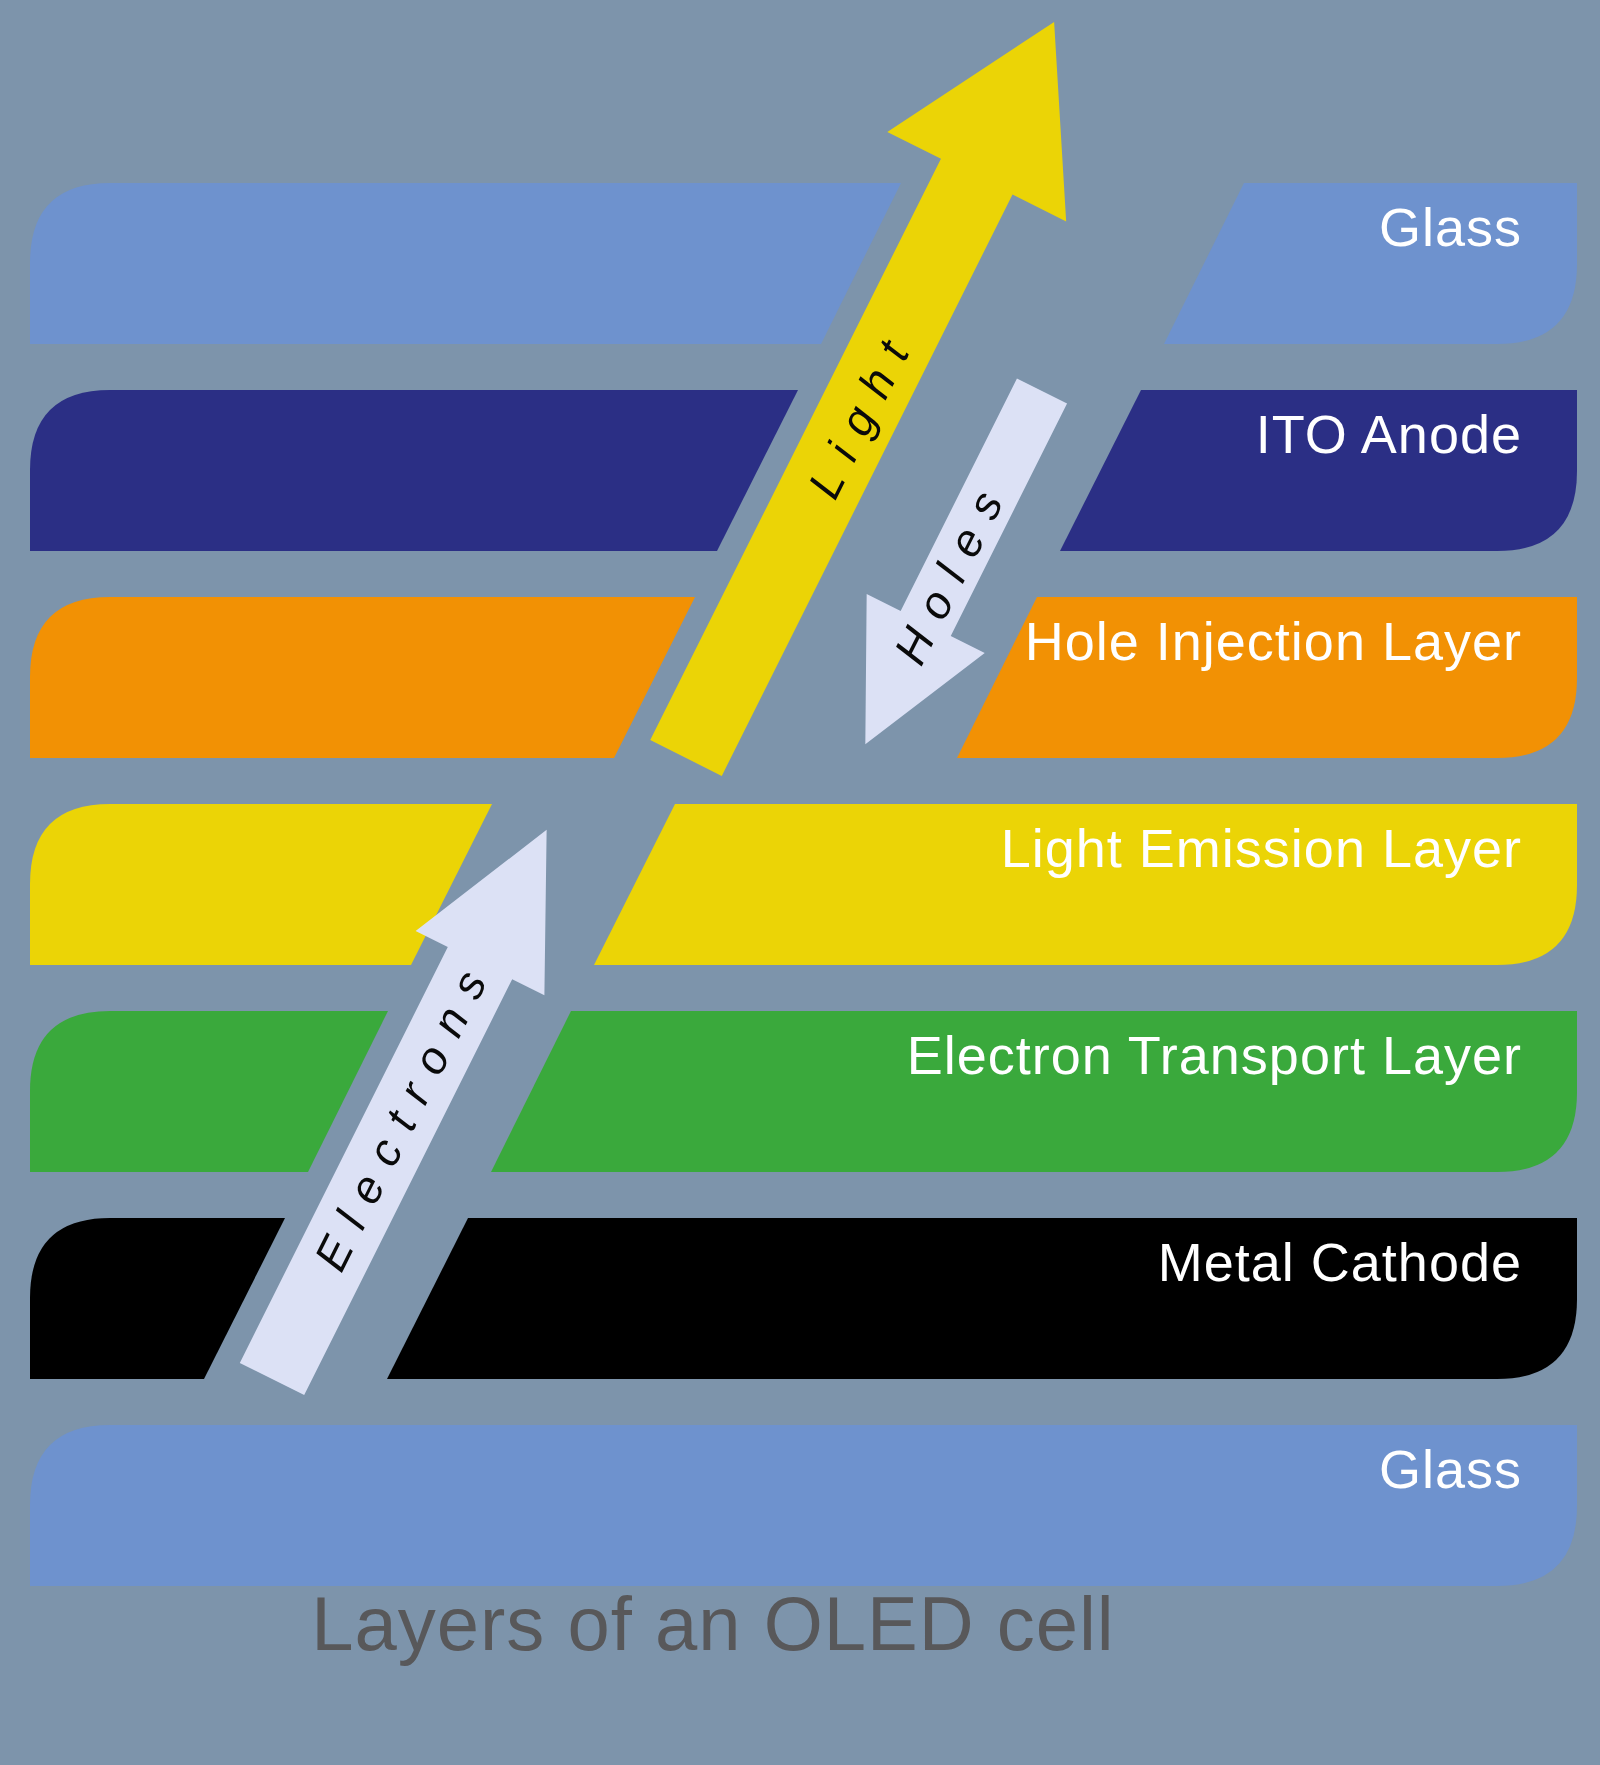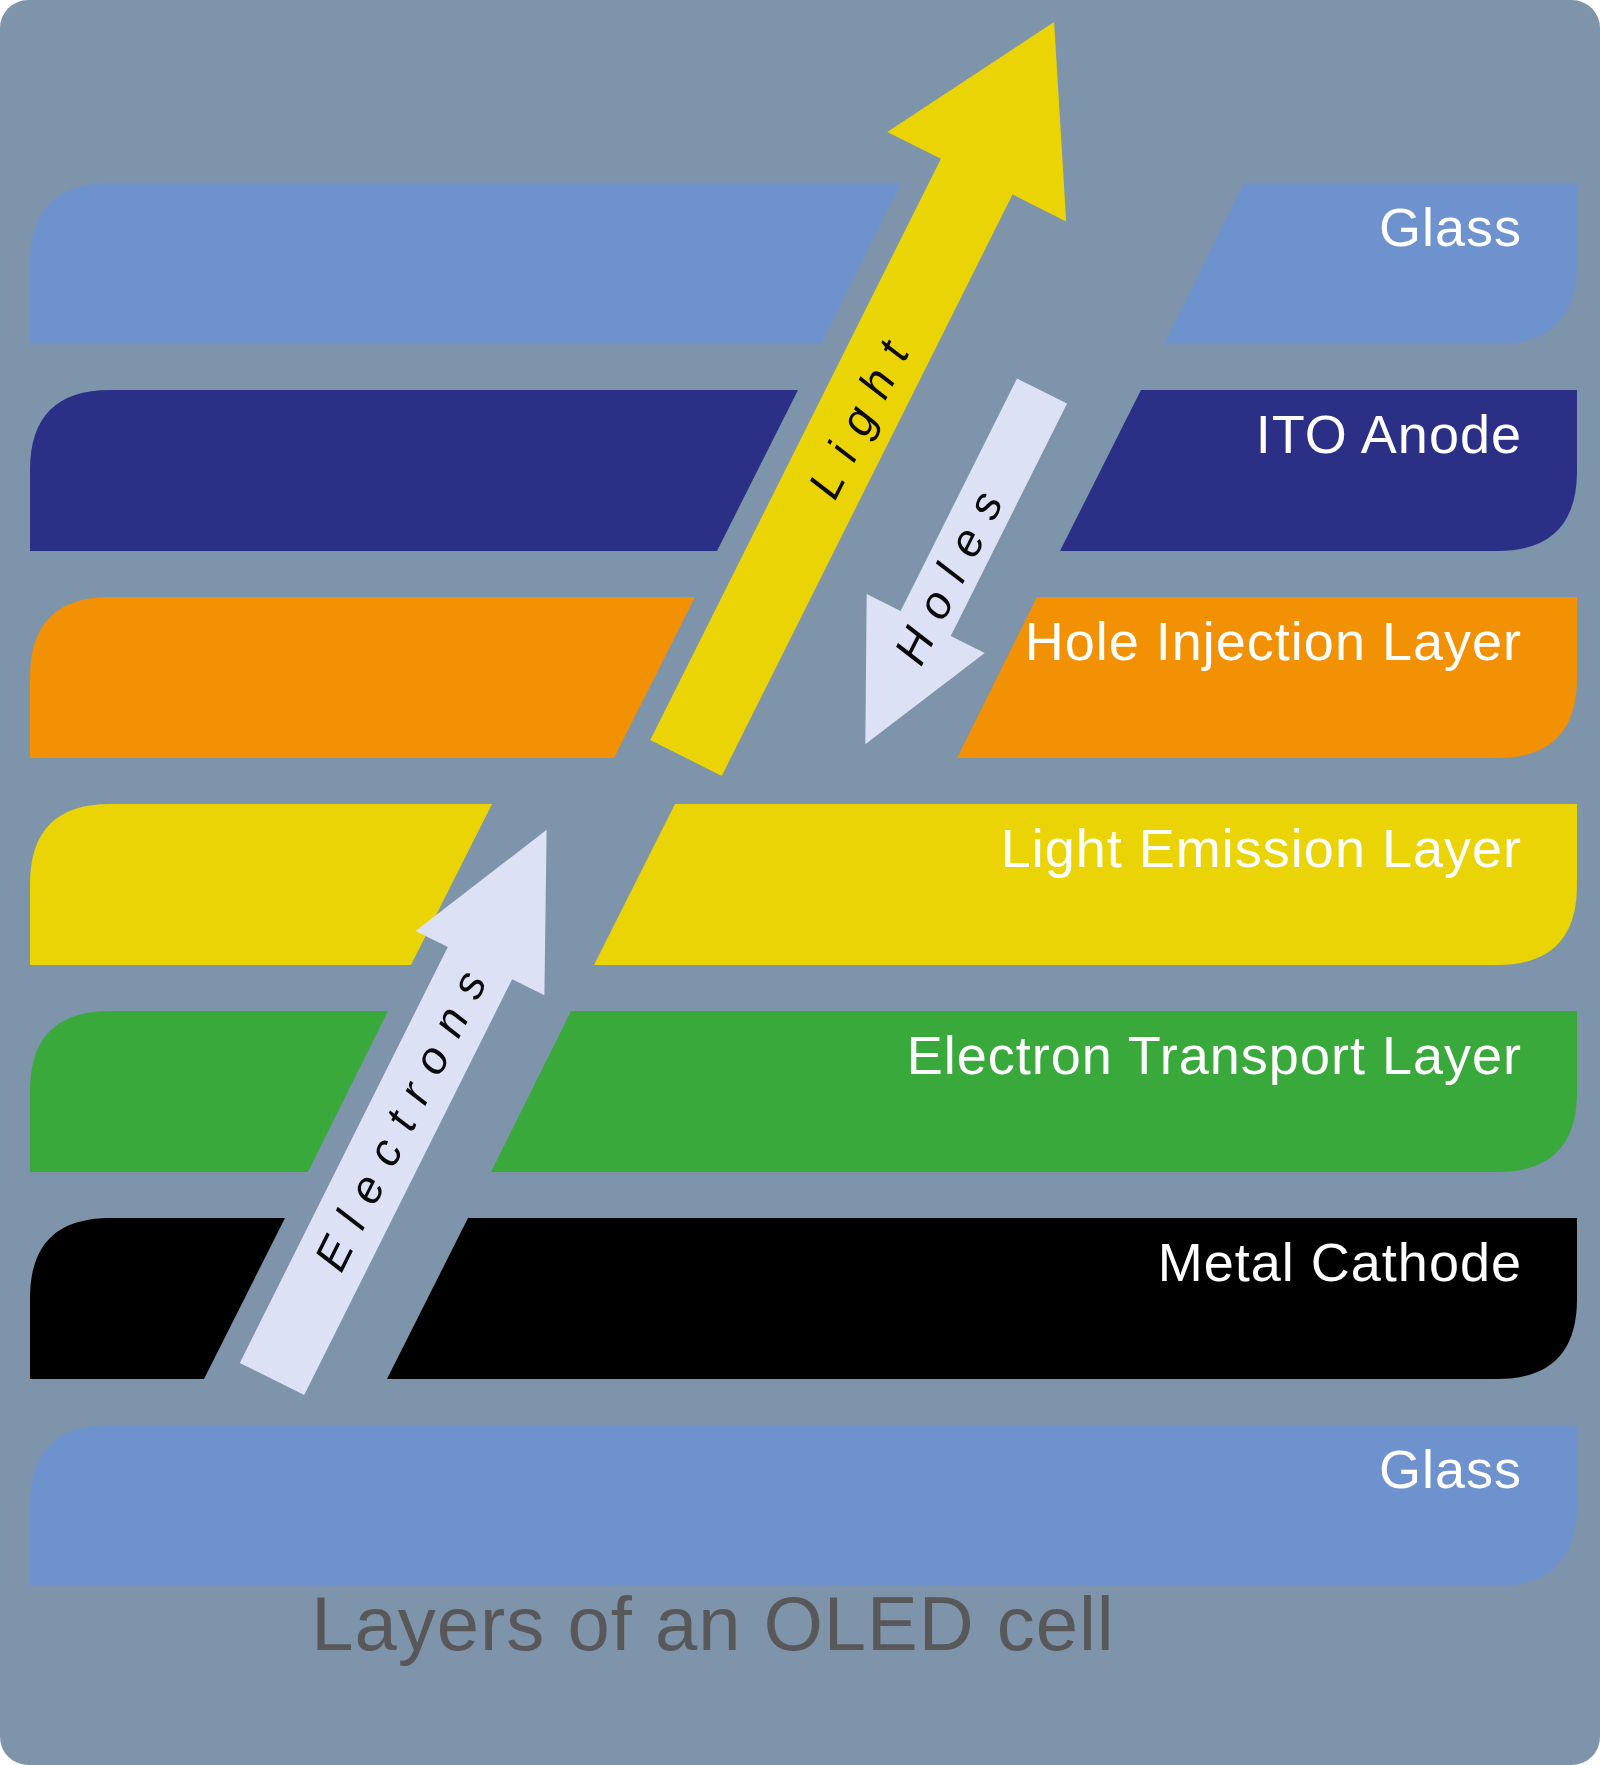--- a/index.html
+++ b/index.html
@@ -2,21 +2,20 @@
 <html><head>
 <meta charset="utf-8">
 <style>
   html, body { margin: 0; padding: 0; }
   body { font-family: "Liberation Sans", sans-serif; }
   .stage {
     position: relative;
     width: 1600px;
     height: 1765px;
     overflow: hidden;
-    border-radius: 28px;
   }
   svg { display: block; }
   .layer-label {
     font-family: "Liberation Sans", sans-serif;
     font-size: 54px;
     letter-spacing: 1px;
   }
   .arrow-label {
     font-family: "Liberation Sans", sans-serif;
     font-size: 46px;

